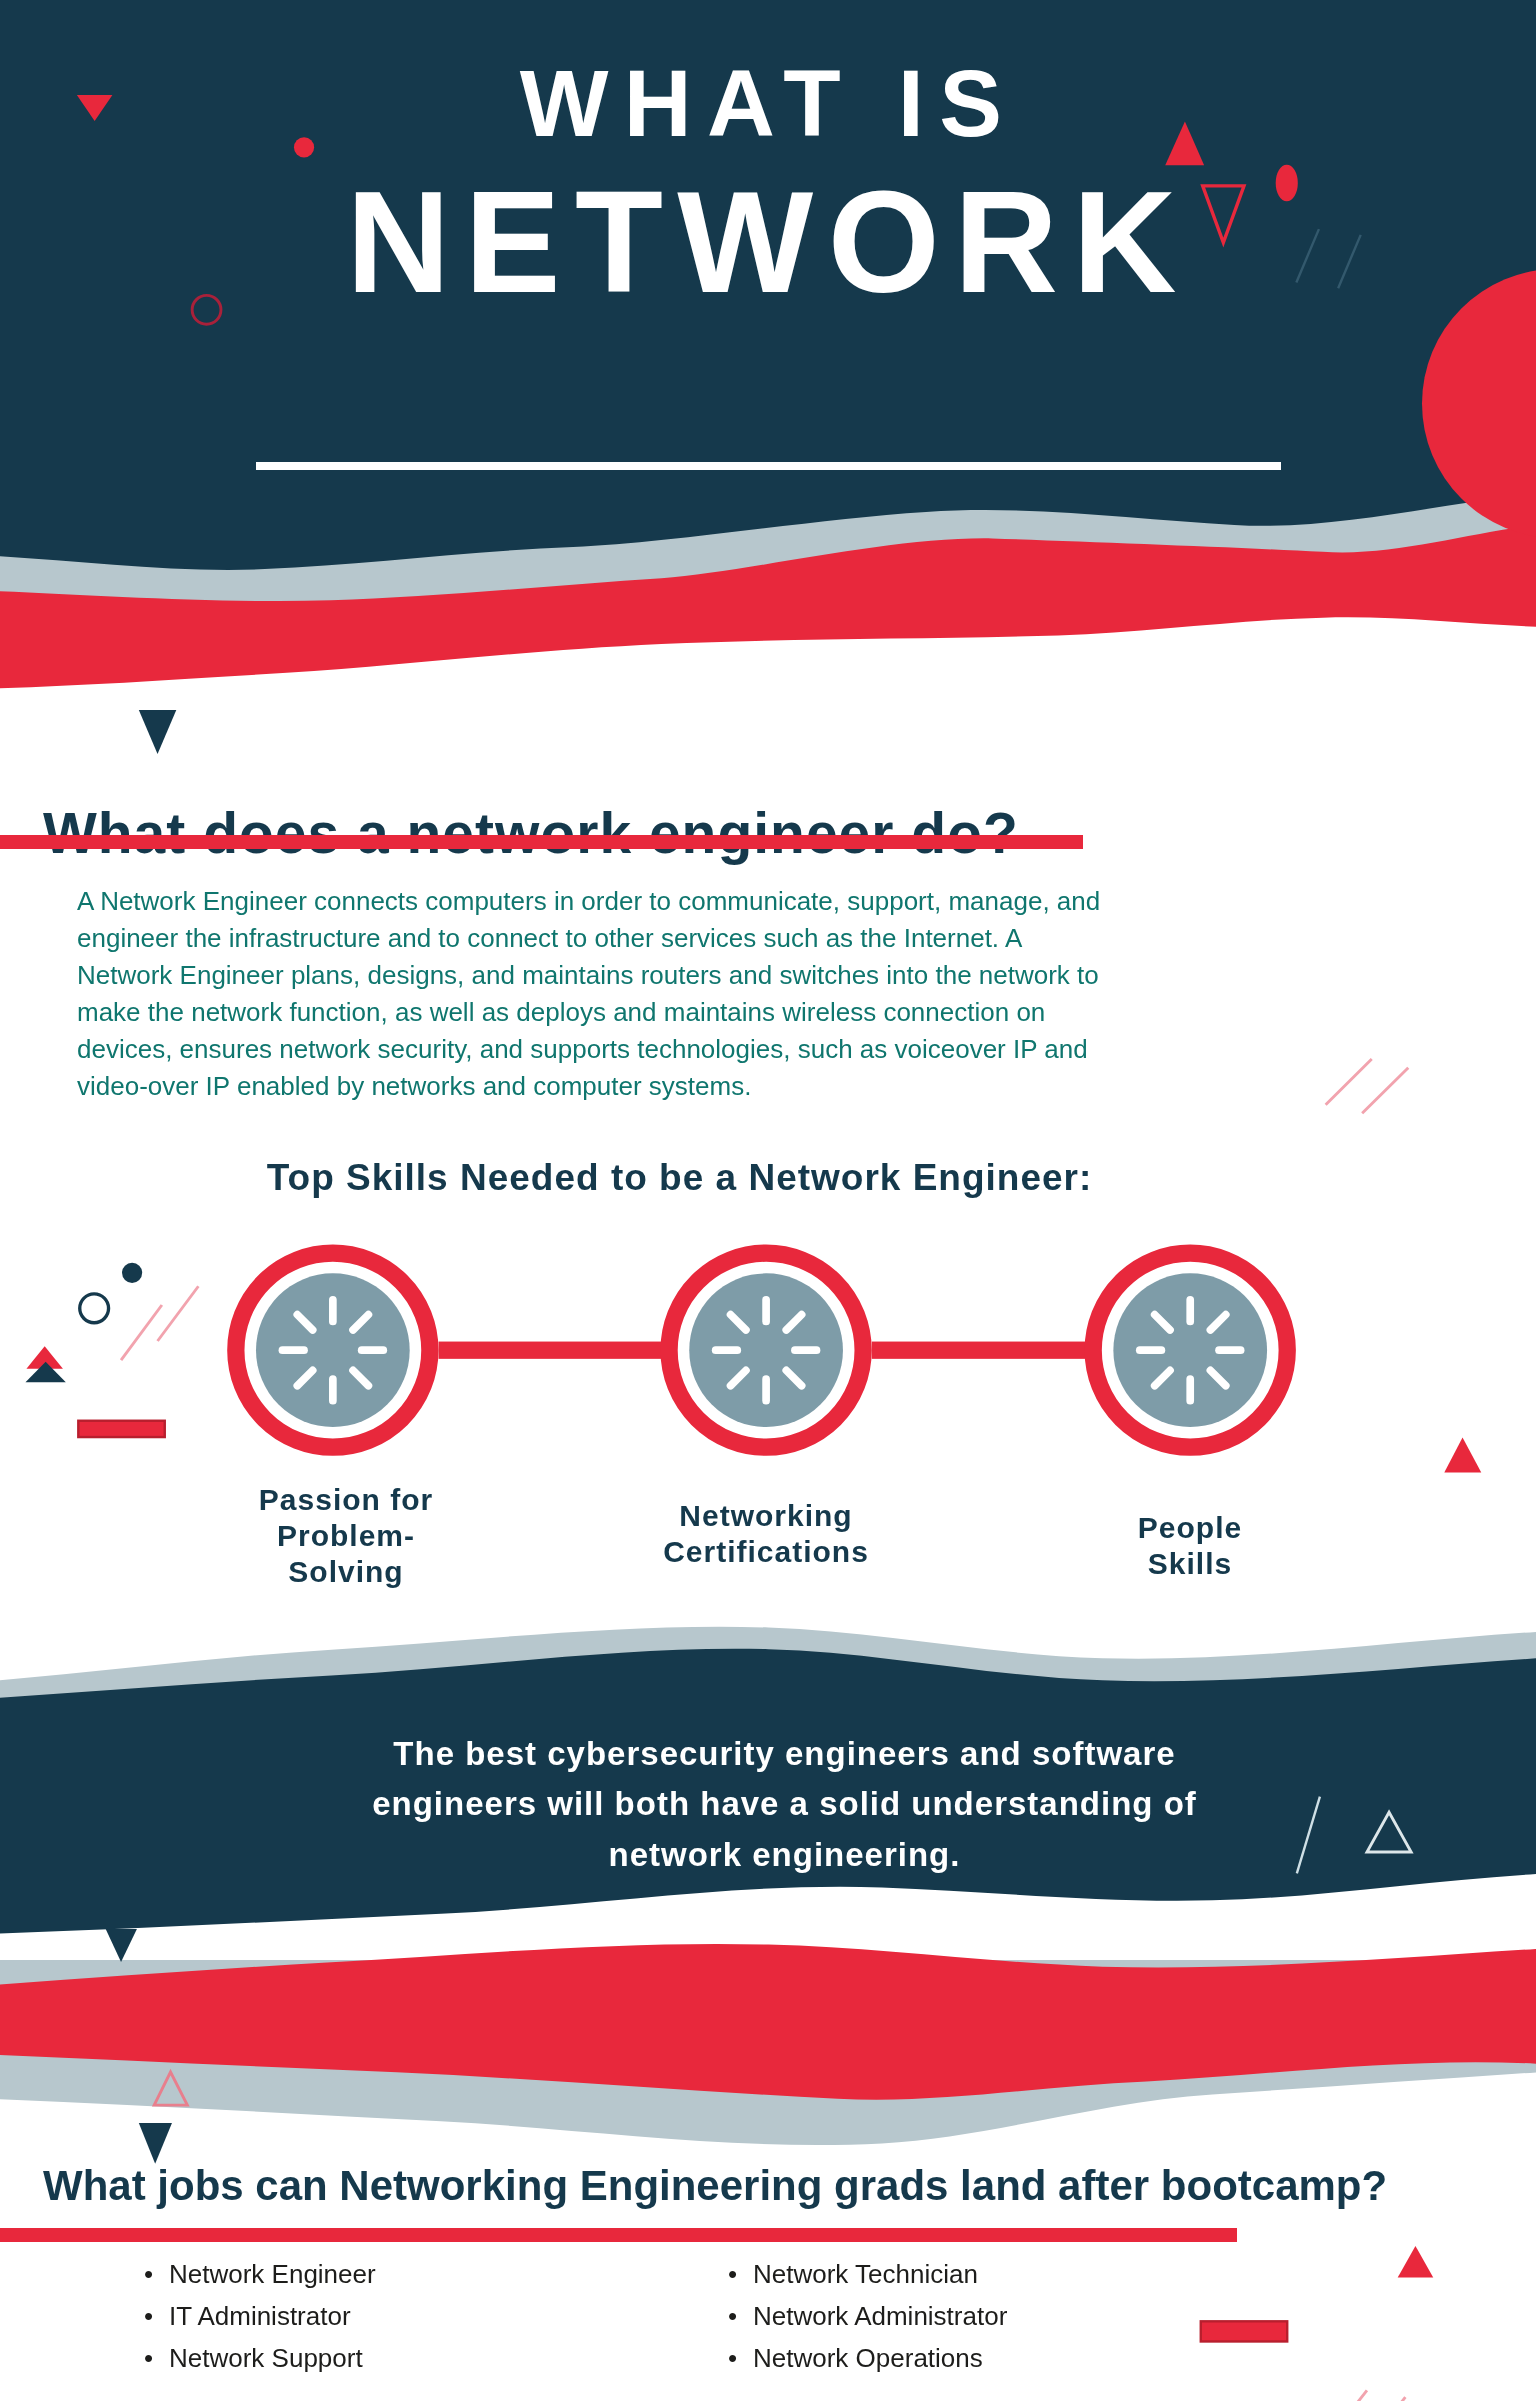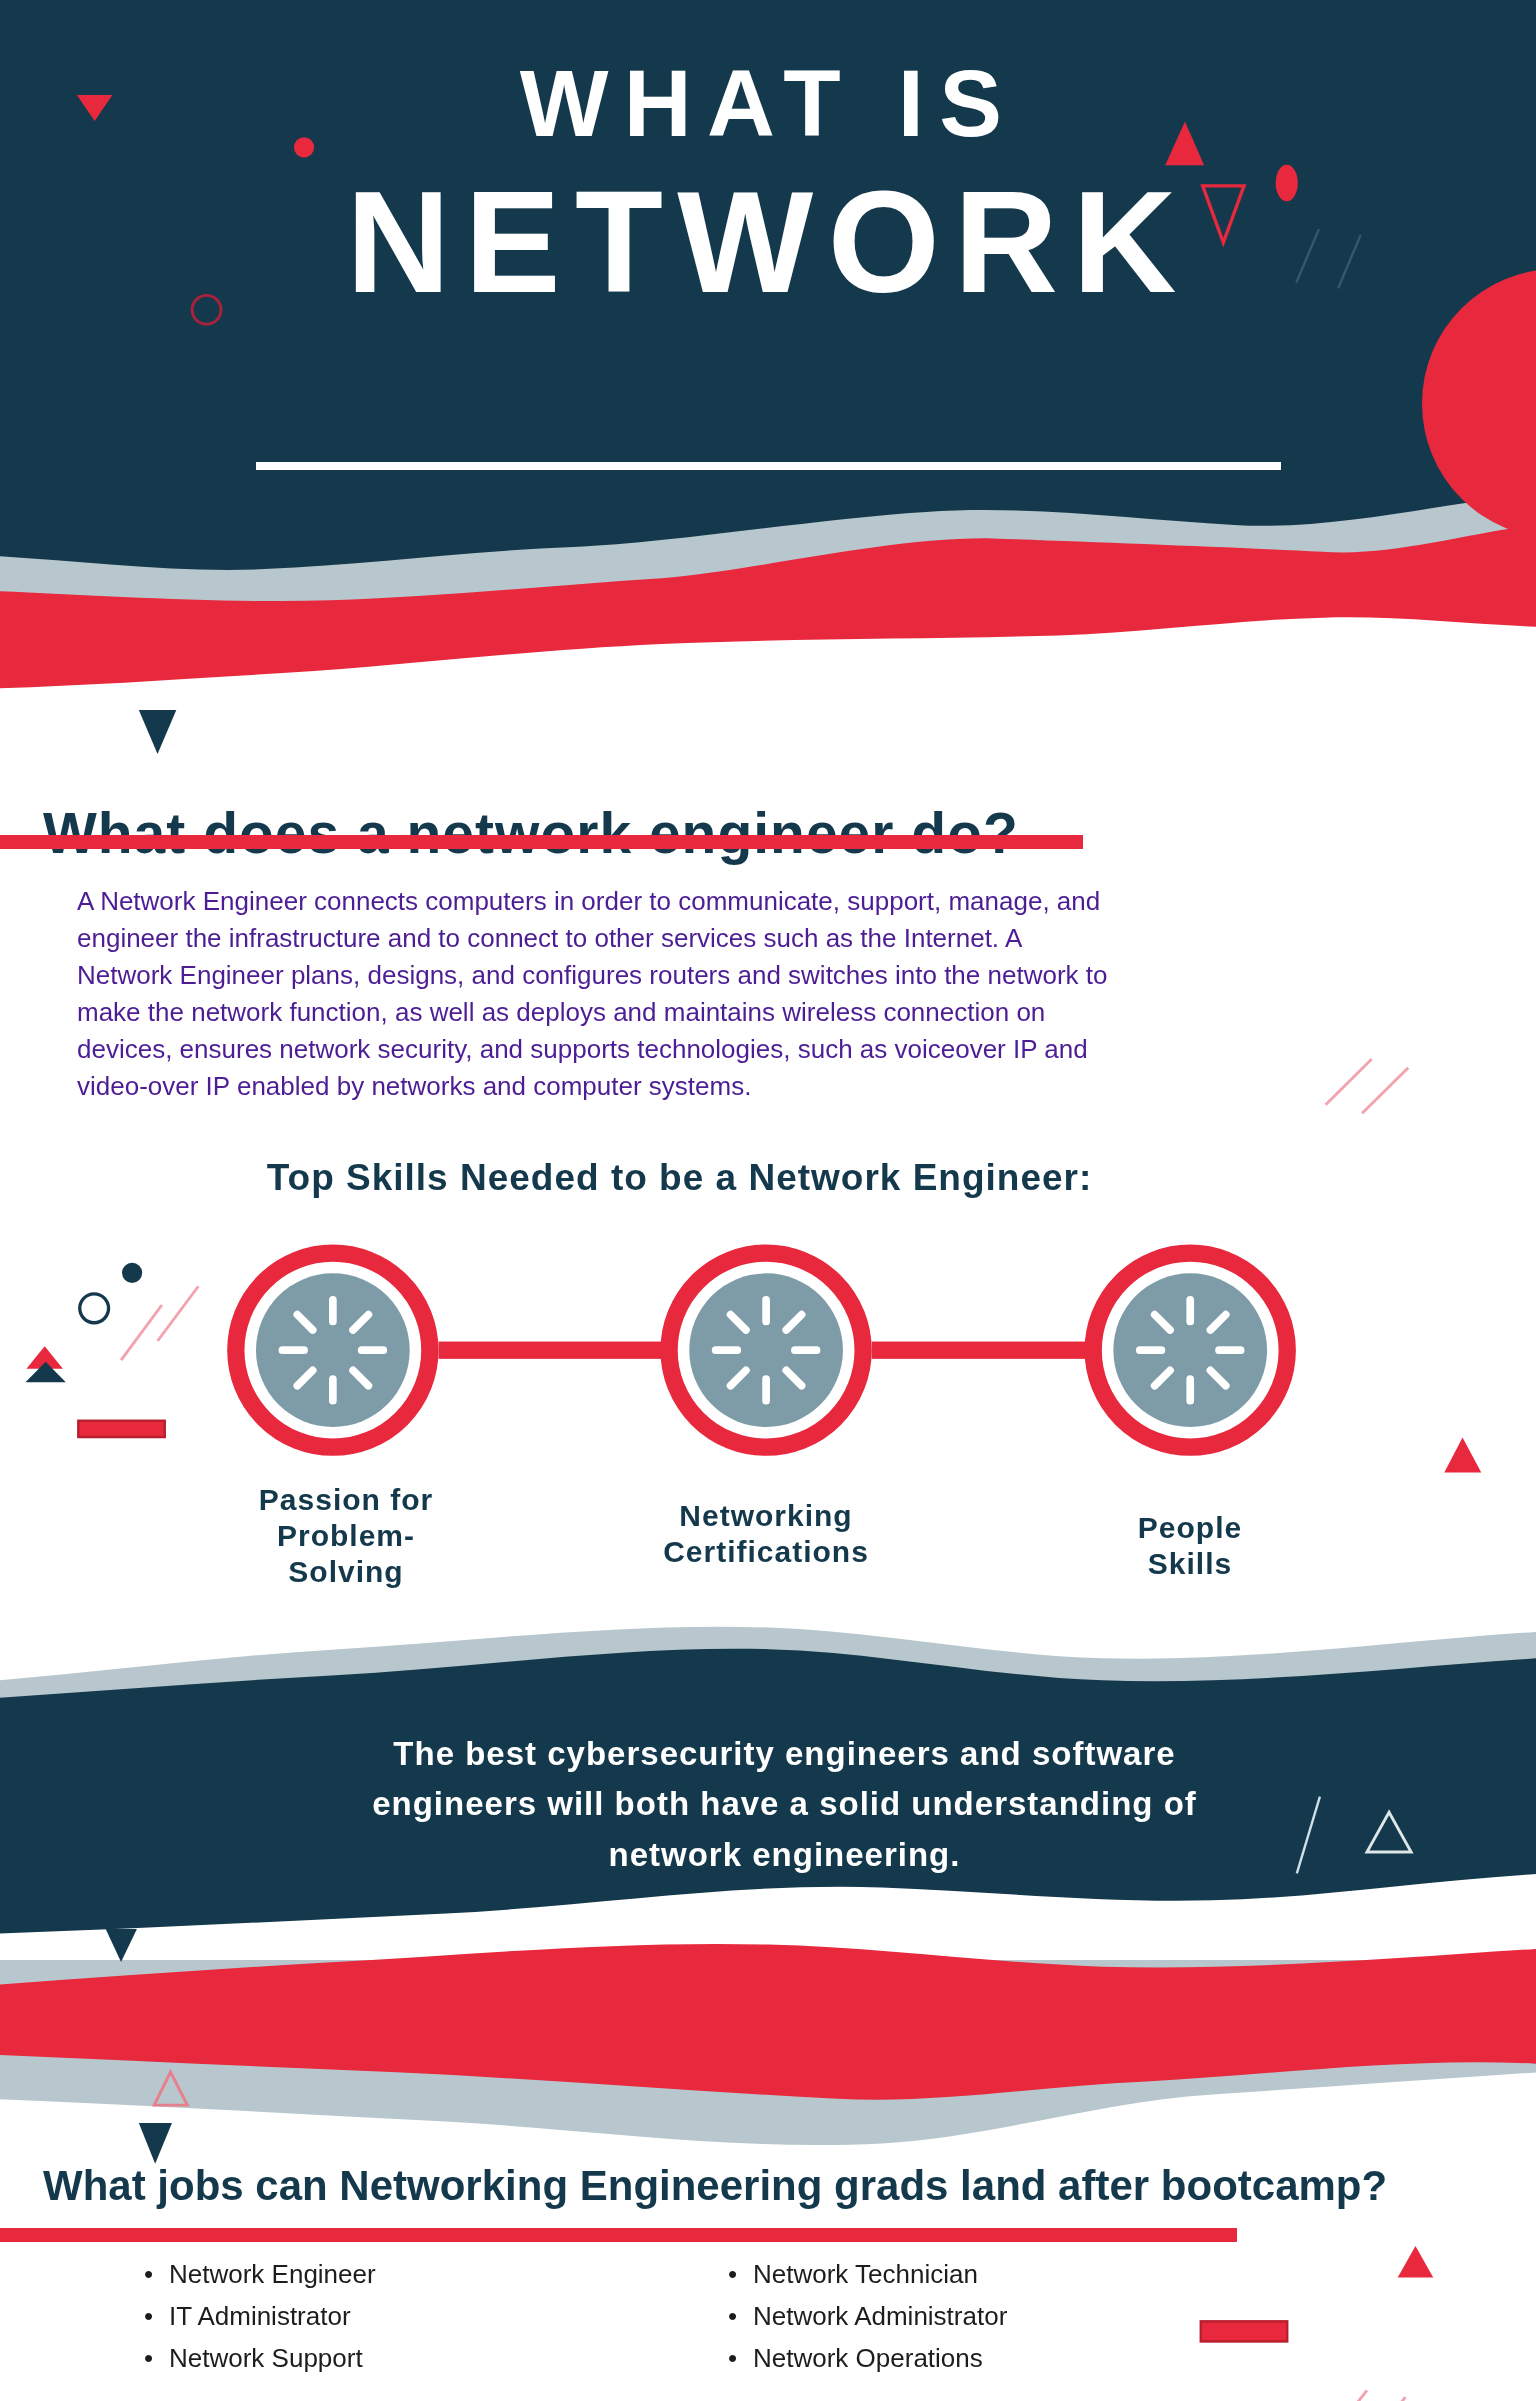--- a/index.html
+++ b/index.html
@@ -12,21 +12,21 @@
   .title{width:1537px;text-align:center;color:#ffffff;font-weight:bold;}
   #title1{top:57px;font-size:94px;letter-spacing:15.4px;line-height:94px;}
   #title2{top:171px;font-size:144px;letter-spacing:14.4px;line-height:144px;}
   #title3{top:324px;font-size:144px;letter-spacing:7.7px;line-height:144px;}
   #title-underline{left:256px;top:462px;width:1025px;height:7.7px;background:#ffffff;}
   #red-blob{left:1422px;top:269px;width:269px;height:269px;border-radius:50%;background:#e8283c;}
   
   .sec-head{color:#15394c;font-weight:bold;white-space:nowrap;}
   #intro-heading{left:43px;top:768px;font-size:57px;letter-spacing:1px;line-height:58px;margin-top:36px;}
   #intro-bar{left:0;top:835px;width:1083px;height:14.4px;background:#e8283c;}
-  .body-line{color:#4c1d95;font-size:26px;line-height:37px;white-space:nowrap;}
+  .body-line{color:#0f766e;font-size:26px;line-height:37px;white-space:nowrap;}
   #intro-text{left:77px;top:883px;}
   #skills-heading{width:1359px;top:1157px;text-align:center;color:#15394c;
                   font-weight:bold;font-size:37px;letter-spacing:1px;}
   
   .skill-label{color:#15394c;font-weight:bold;font-size:30px;line-height:36px;
                letter-spacing:1px;text-align:center;}
   
   .banner-line{width:1537px;text-align:center;color:#ffffff;font-weight:bold;
                font-size:33px;line-height:50px;letter-spacing:1px;padding-left:16px;}
   
@@ -130,21 +130,21 @@
 
   <div id="title1" class="abs z3 title">WHAT IS</div>
   <div id="title2" class="abs z3 title">NETWORK</div>
   <div id="title-underline" class="abs z3"></div>
 
   <div id="intro-heading" class="abs z3 sec-head">What does a network engineer do?</div>
   <div id="intro-bar" class="abs z3"></div>
   <div id="intro-text" class="abs z3">
     <div class="body-line">A Network Engineer connects computers in order to communicate, support, manage, and</div>
     <div class="body-line">engineer the infrastructure and to connect to other services such as the Internet. A</div>
-    <div class="body-line">Network Engineer plans, designs, and configures routers and switches into the network to</div>
+    <div class="body-line">Network Engineer plans, designs, and maintains routers and switches into the network to</div>
     <div class="body-line">make the network function, as well as deploys and maintains wireless connection on</div>
     <div class="body-line">devices, ensures network security, and supports technologies, such as voiceover IP and</div>
     <div class="body-line">video-over IP enabled by networks and computer systems.</div>
   </div>
 
   <div id="skills-heading" class="abs z3">Top Skills Needed to be a Network Engineer:</div>
 
   <svg class="abs z3" style="left:0;top:1230px;" width="1537" height="250" viewBox="0 0 3200 520">
     <rect x="913" y="232" width="466" height="36" fill="#e8283c"></rect>
     <rect x="1815" y="232" width="447" height="36" fill="#e8283c"></rect>

